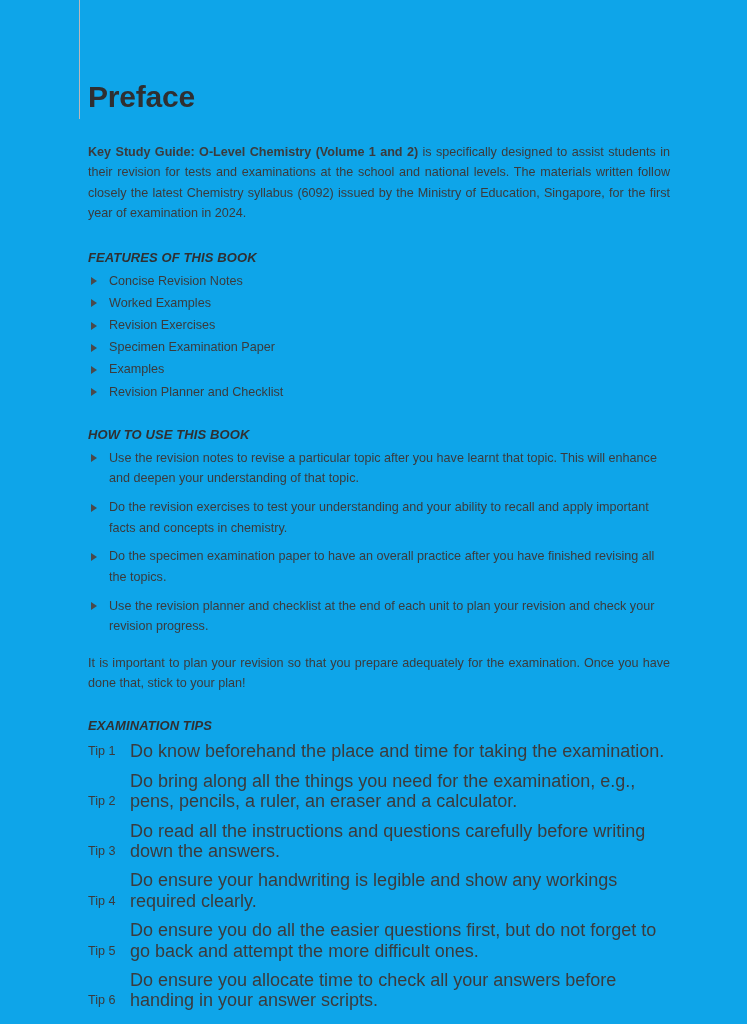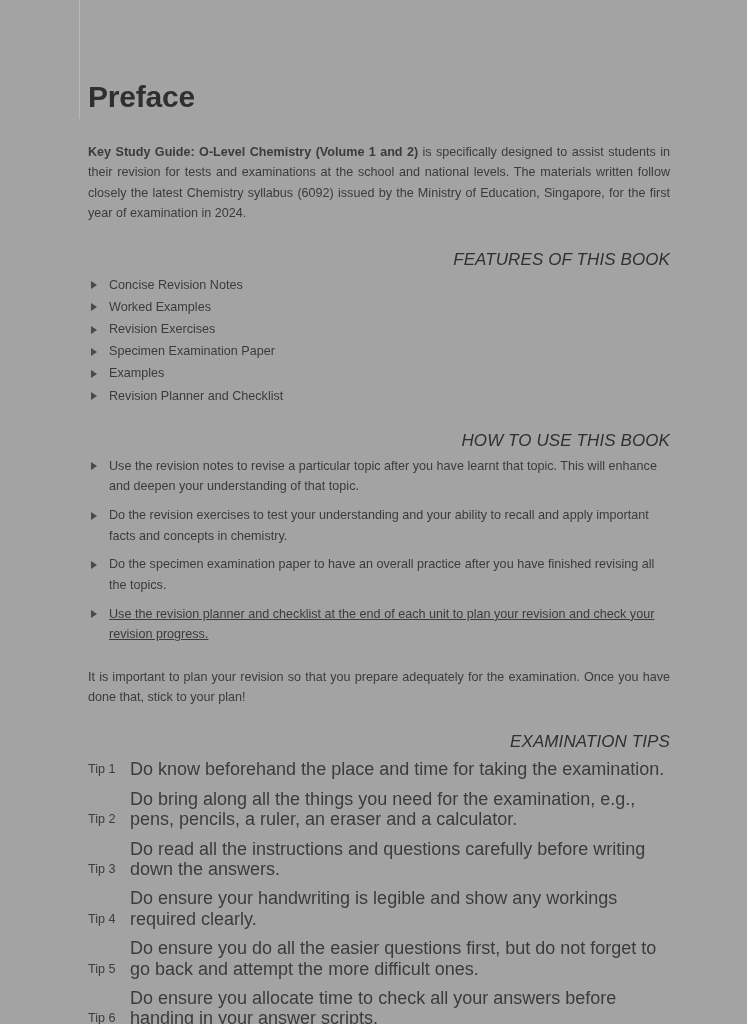--- a/index.html
+++ b/index.html
@@ -4,21 +4,21 @@
 <style>
   html, body {
     margin: 0;
     padding: 0;
     background: #ffffff;
   }
   .page {
     position: relative;
     width: 747px;
     height: 1024px;
-    background: #a3a3a3;
+    background: #0ea5e9;
     overflow: hidden;
     font-family: "Liberation Sans", sans-serif;
     color: #3b3b3d;
   }
 
   
   .header-rule {
     position: absolute;
     left: 79px;
     top: 0px;
@@ -51,27 +51,26 @@
     line-height: 20.4px;
     text-align: justify;
     color: #3b3b3d;
   }
   p.body-text .lead-title {
     font-weight: bold;
   }
 
   h2.section-heading {
     margin: 0;
-    font-size: 17px;
-    font-weight: normal;
+    font-size: 13px;
+    font-weight: bold;
     font-style: italic;
     letter-spacing: 0.1px;
     color: #303032;
     line-height: 1;
-    text-align: right;
   }
 
   ul.bullet-list {
     list-style: none;
     margin: 0;
     padding: 0;
   }
   ul.bullet-list li {
     position: relative;
     padding-left: 21px;
@@ -88,21 +87,21 @@
     border-left: 6px solid #4a4a4c;
     border-top: 4.5px solid transparent;
     border-bottom: 4.5px solid transparent;
   }
 
   
   ul.features li { margin-bottom: 1.8px; }
 
   
   ul.howto li { margin-bottom: 8.5px; }
-  ul.howto li:last-child { margin-bottom: 6px; text-decoration: underline; }
+  ul.howto li:last-child { margin-bottom: 0; }
 
   
   .tips { }
   .tip-row {
     display: flex;
     align-items: flex-end;
     margin-bottom: 9px;
   }
   .tip-row:last-child { margin-bottom: 0; }
   .tip-label {

